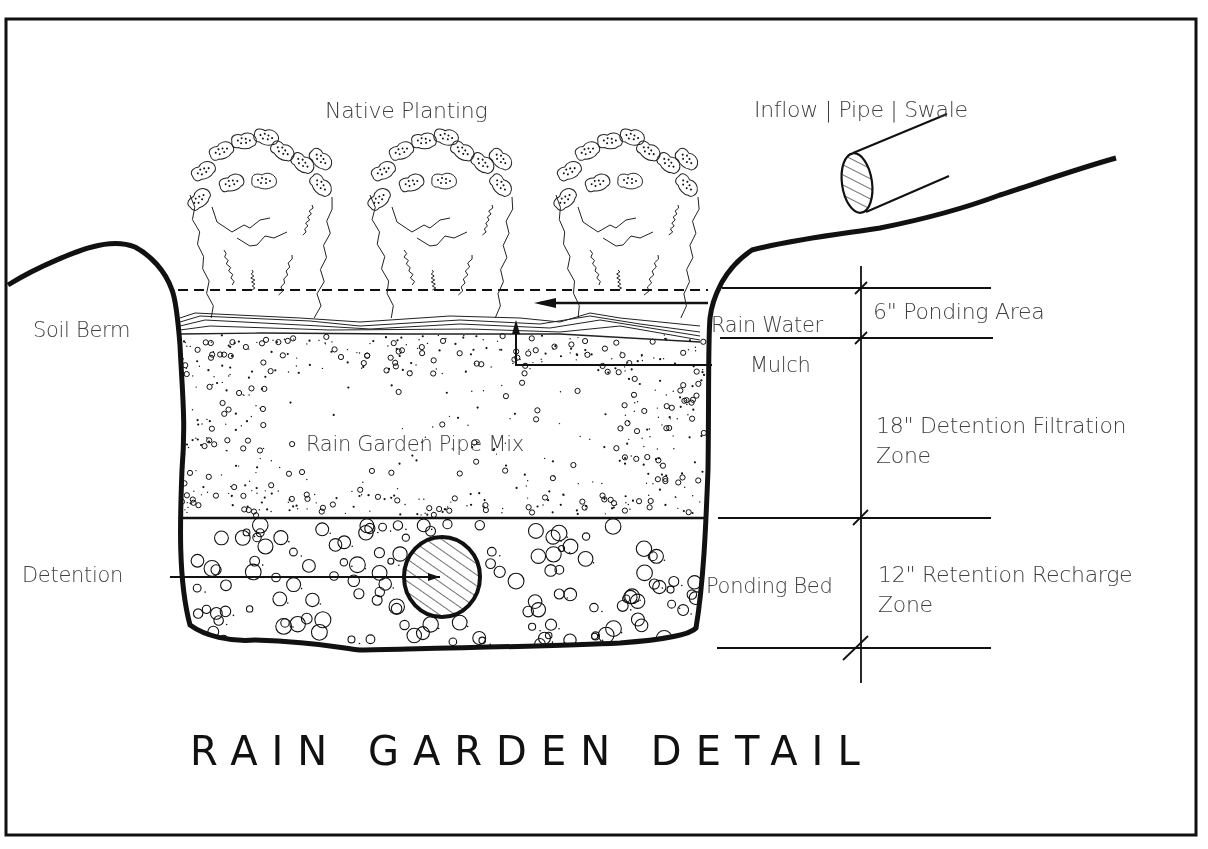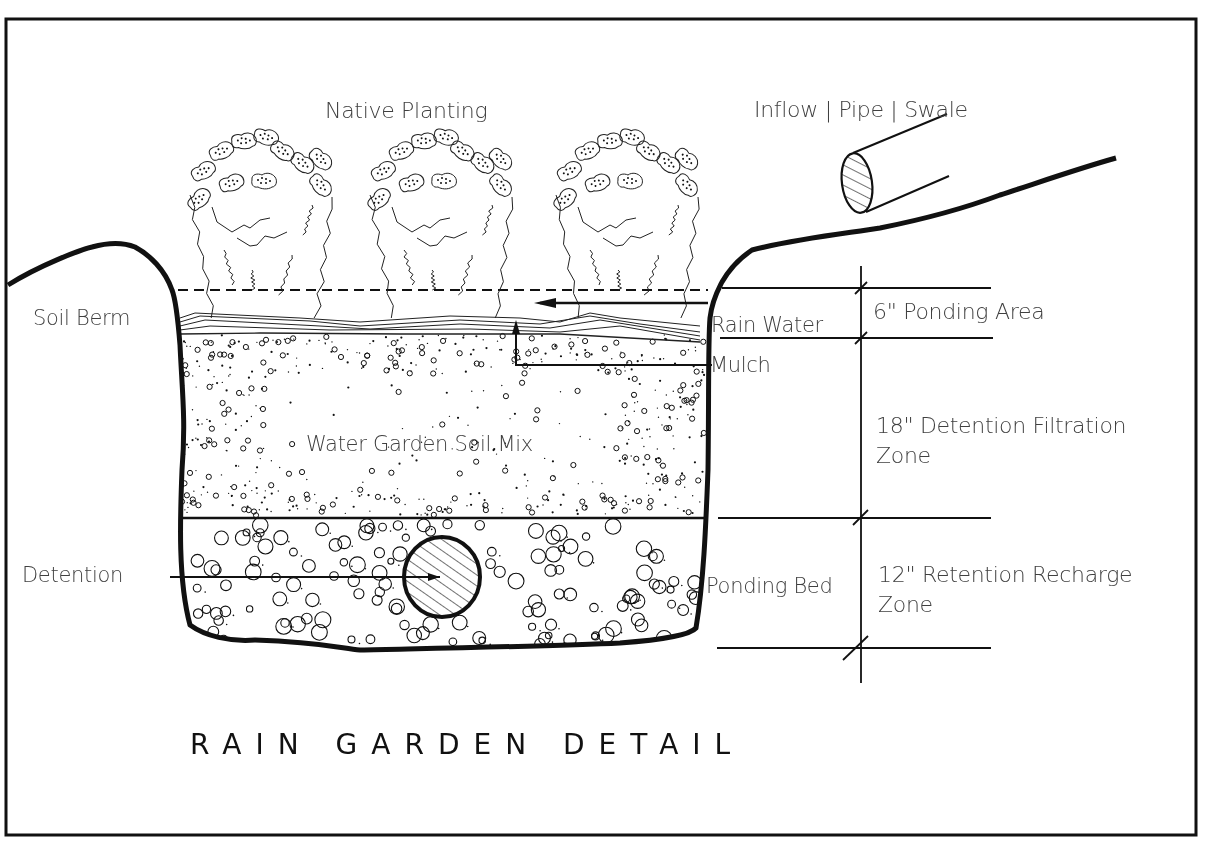--- a/index.html
+++ b/index.html
@@ -1,21 +1,21 @@
 <!DOCTYPE html>
 <html><head>
 <meta charset="utf-8">
 <style>
   html,body{margin:0;padding:0;background:#ffffff;}
   body{width:1208px;height:849px;overflow:hidden;position:relative;font-family:"DejaVu Sans",sans-serif;}
   #canvas{position:absolute;left:0;top:0;width:1208px;height:849px;}
   .lbl{position:absolute;font-family:"DejaVu Sans",sans-serif;color:#404040;white-space:nowrap;font-weight:300;letter-spacing:-0.3px;}
   .lbl.small{font-size:21px;}
   .lbl.zone{font-size:22px;line-height:30px;white-space:normal;width:320px;}
-  .title{position:absolute;left:190px;top:728px;font-family:"DejaVu Sans",sans-serif;font-size:28px;letter-spacing:14px;color:#111;font-weight:400;text-align:right;}
+  .title{position:absolute;left:190px;top:728px;font-family:"DejaVu Sans",sans-serif;font-size:40px;letter-spacing:14px;color:#111;font-weight:400;text-align:right;}
 </style>
 </head>
 <body>
 
 <svg id="canvas" viewBox="0 0 1208 849" xmlns="http://www.w3.org/2000/svg">
   <defs>
     <pattern id="hatch" patternUnits="userSpaceOnUse" width="9" height="9" patternTransform="rotate(-55)">
       <line x1="0" y1="0" x2="0" y2="9" stroke="#111" stroke-width="1.2"></line>
     </pattern>
     <clipPath id="basinClip">
@@ -1171,24 +1171,24 @@
     <line x1="717" y1="648" x2="991" y2="648" stroke-width="2"></line>
     <line x1="855" y1="294" x2="867" y2="282" stroke-width="1.8"></line>
     <line x1="855" y1="344" x2="867" y2="332" stroke-width="1.8"></line>
     <line x1="853" y1="525" x2="868" y2="510" stroke-width="1.8"></line>
     <line x1="843" y1="660" x2="868" y2="636" stroke-width="1.8"></line>
   </g>
 </svg>
 
 <div class="lbl small" style="left:325px;top:98px;font-size:22px;">Native Planting</div>
 <div class="lbl small" style="left:722px;top:97px;font-size:22px;margin-left:32px;">Inflow | Pipe | Swale</div>
-<div class="lbl small" style="left:33px;top:306px;">Soil Berm</div>
+<div class="lbl small" style="left:33px;top:318px;">Soil Berm</div>
 <div class="lbl small" style="left:711px;top:313px;">Rain Water</div>
-<div class="lbl small" style="left:710px;top:353px;">Mulch</div>
-<div class="lbl small" style="left:306px;top:432px;">Water Garden Soil Mix</div>
+<div class="lbl small" style="left:750px;top:353px;">Mulch</div>
+<div class="lbl small" style="left:306px;top:432px;">Rain Garden Pipe Mix</div>
 <div class="lbl small" style="left:22px;top:563px;">Detention</div>
 <div class="lbl small" style="left:706px;top:574px;">Ponding Bed</div>
 
 <div class="lbl zone" style="left:873px;top:297px;">6" Ponding Area</div>
 <div class="lbl zone" style="left:876px;top:411px;width:300px;">18" Detention Filtration Zone</div>
 <div class="lbl zone" style="left:878px;top:560px;width:310px;">12" Retention Recharge Zone</div>
 
 <div class="title">RAIN GARDEN DETAIL</div>
 
 </body></html>

